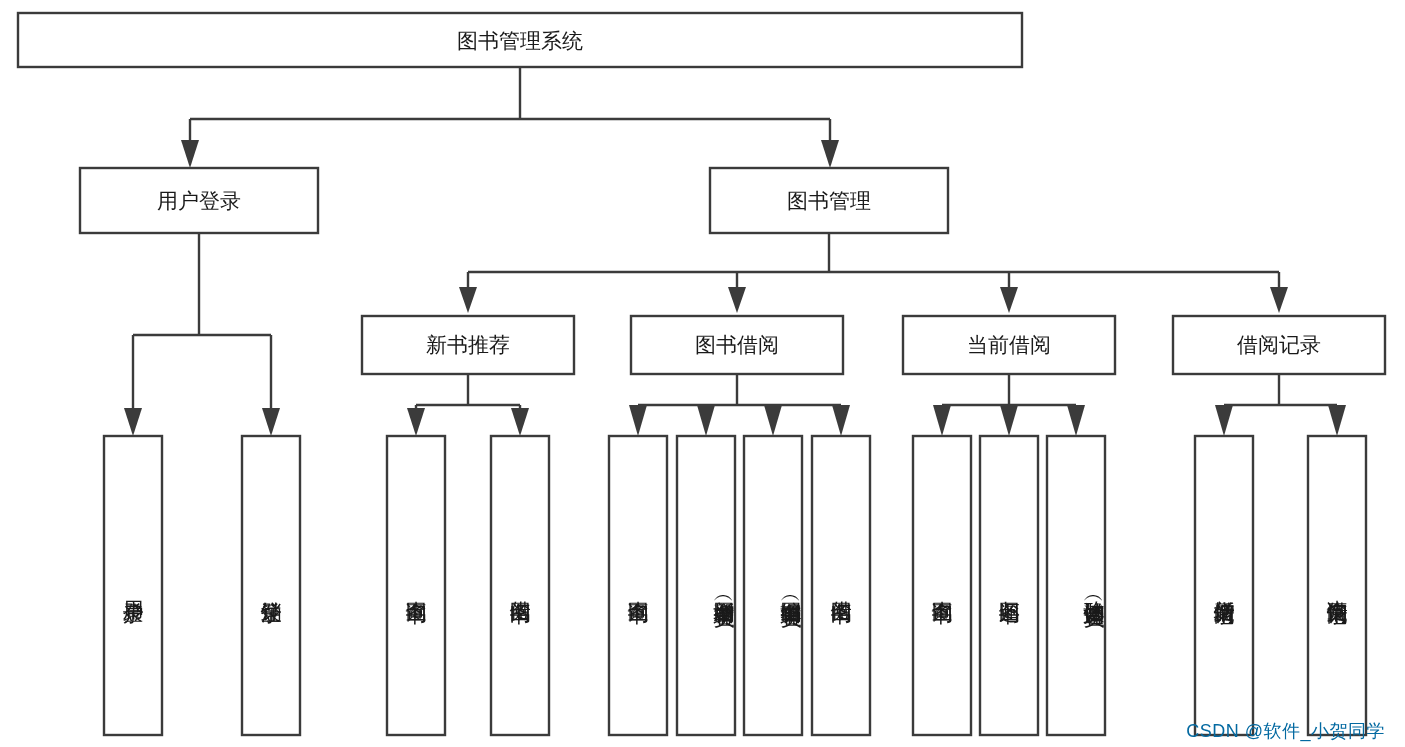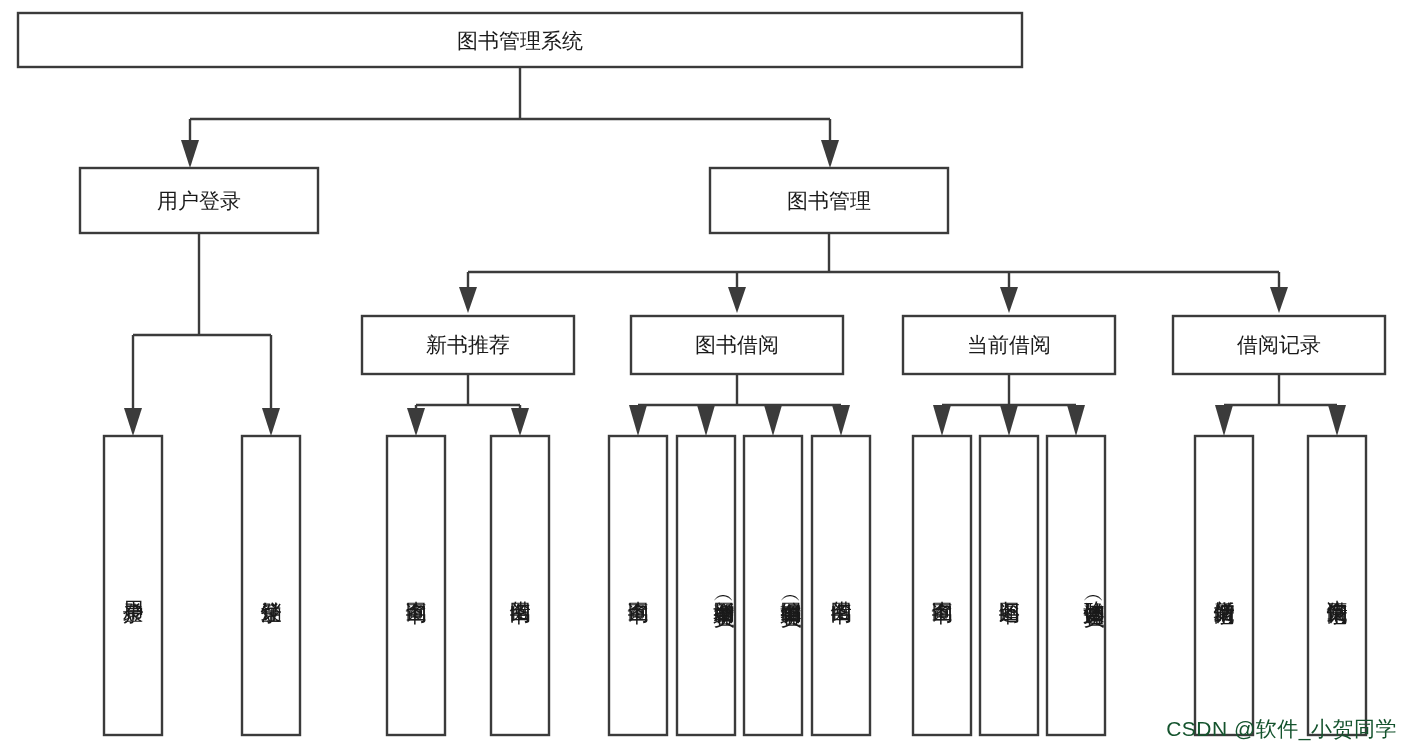--- a/index.html
+++ b/index.html
@@ -57,25 +57,25 @@
     font-size: 21px;
     line-height: 1.08;
     color: #1a1a1a;
     letter-spacing: 1px;
     white-space: nowrap;
     text-align: center;
     pointer-events: none;
   }
   .watermark {
     position: absolute;
-    right: 8px;
+    right: 20px;
     bottom: 4px;
     font-family: "Liberation Sans", "DejaVu Sans", sans-serif;
-    font-size: 21px;
-    color: #14532d;
+    font-size: 18px;
+    color: #0369a1;
     letter-spacing: 0.5px;
     white-space: nowrap;
   }
 </style>
 </head>
 <body>
 
 <div id="diagram-root">
 
   <svg class="diagram-canvas" viewBox="0 0 1405 747">

